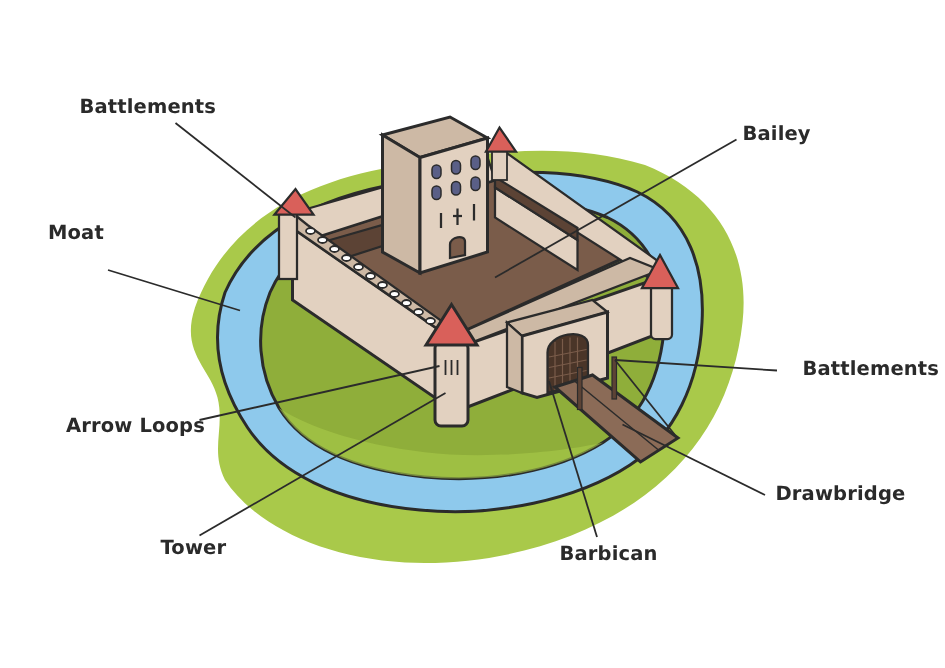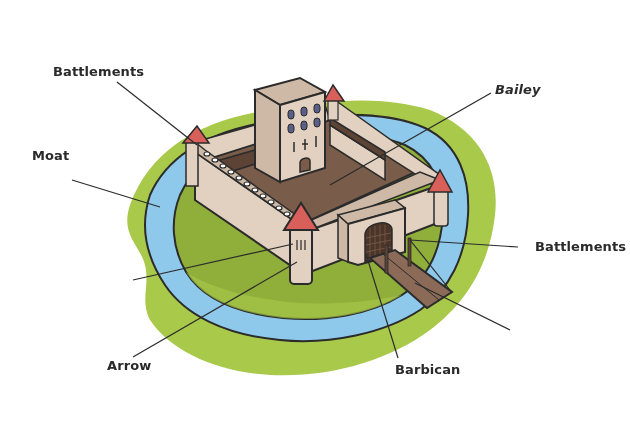--- a/index.html
+++ b/index.html
@@ -128,18 +128,20 @@
       <line x1="518" y1="247" x2="410" y2="240"></line>
       <line x1="133" y1="280" x2="293" y2="244"></line>
       <line x1="510" y1="330" x2="415" y2="283"></line>
       <line x1="410" y1="240" x2="450" y2="290"></line>
       <line x1="133" y1="357" x2="297" y2="262"></line>
       <line x1="398" y1="358" x2="366" y2="254"></line>
     </g>
   </svg>
 
   <div class="label" style="left:53px; top:64px;">Battlements</div>
-  <div class="label" style="left:495px; top:82px;font-style:italic;">Bailey</div>
+  <div class="label" style="left:495px; top:82px;">Bailey</div>
   <div class="label" style="left:32px; top:148px;">Moat</div>
   <div class="label" style="left:535px; top:239px;">Battlements</div>
-  <div class="label" style="left:107px; top:358px;">Arrow</div>
-  <div class="label" style="left:395px; top:362px;">Barbican</div>
+  <div class="label" style="left:44px; top:277px;">Arrow Loops</div>
+  <div class="label" style="left:517px; top:322px;">Drawbridge</div>
+  <div class="label" style="left:107px; top:358px;">Tower</div>
+  <div class="label" style="left:373px; top:362px;">Barbican</div>
 </div>
 
 </body></html>

